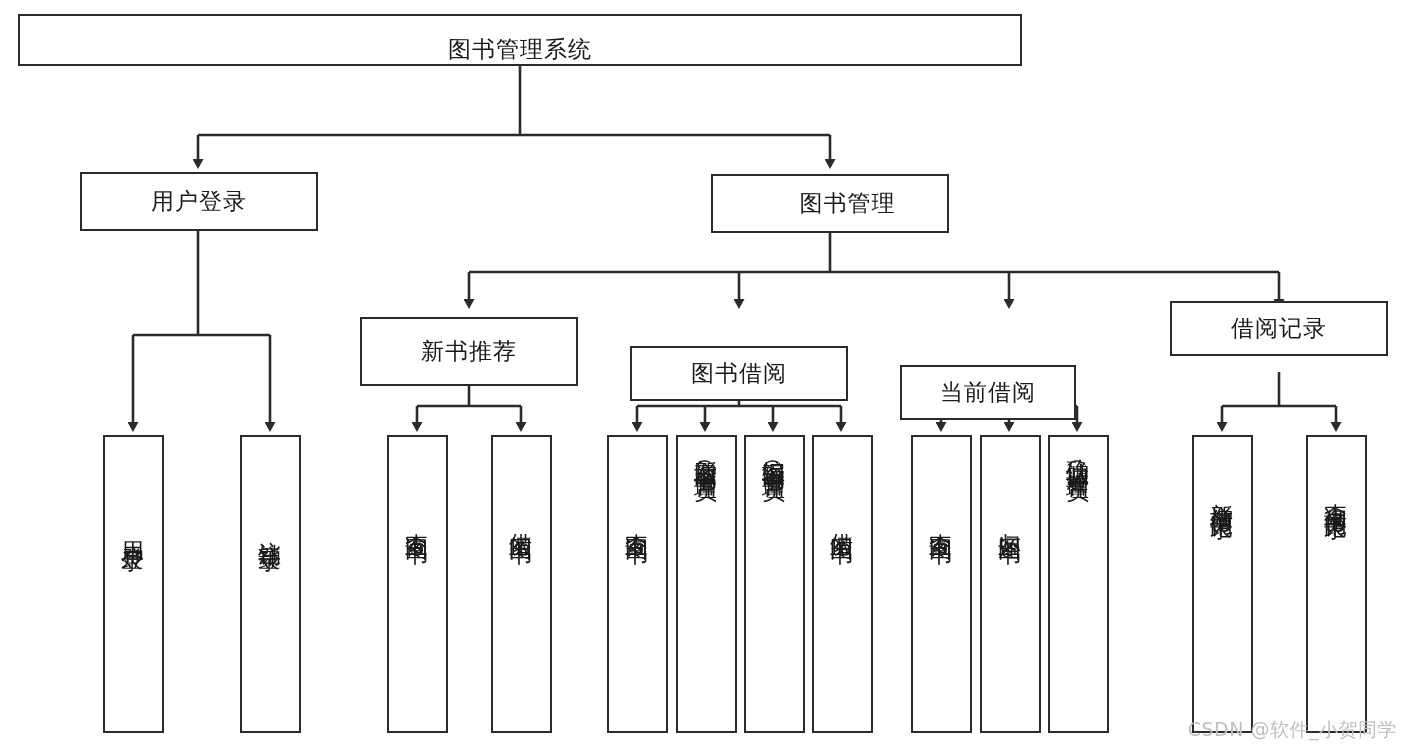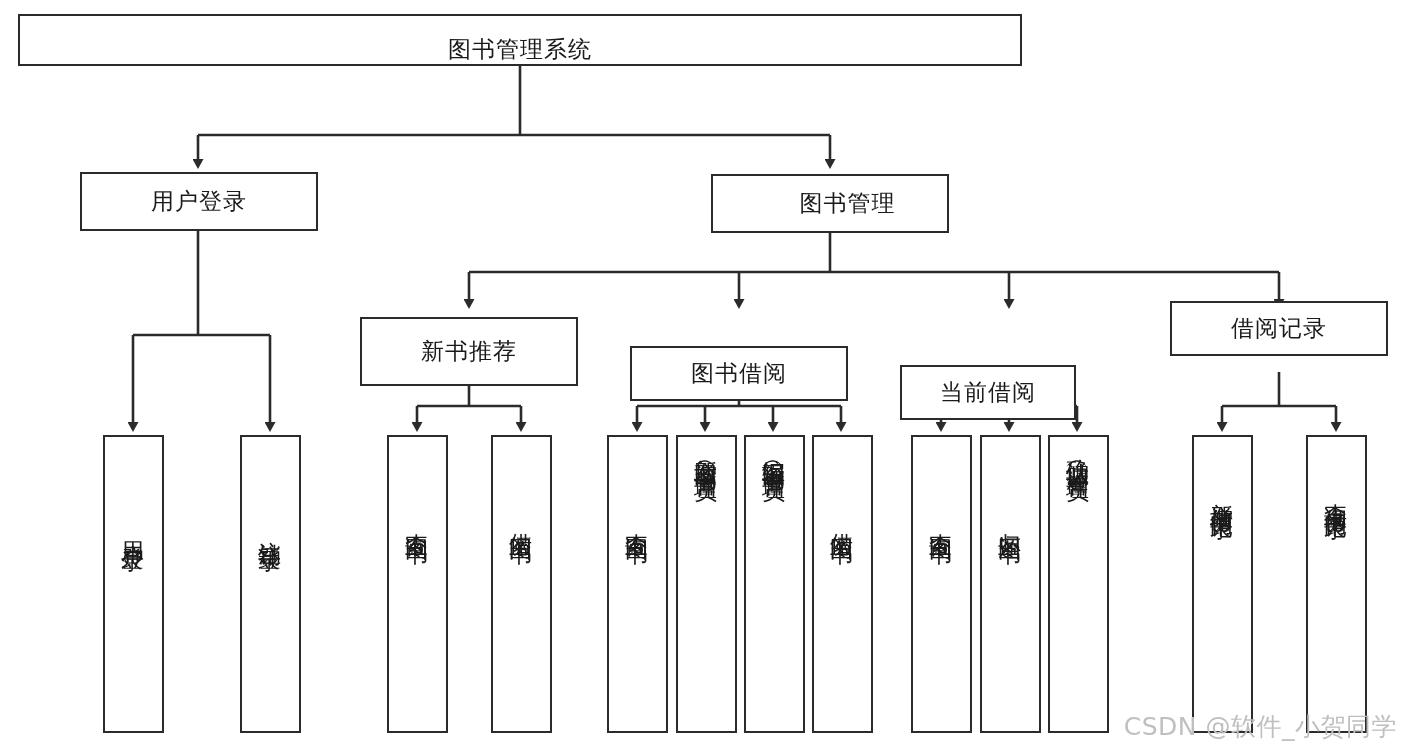--- a/index.html
+++ b/index.html
@@ -49,21 +49,21 @@
     left: 0;
     top: 0;
     width: 1405px;
     height: 747px;
     pointer-events: none;
   }
   .watermark {
     position: absolute;
     right: 8px;
     bottom: 4px;
-    font-size: 25px;
+    font-size: 19px;
     color: #bfbfbf;
     letter-spacing: 0.5px;
     white-space: nowrap;
   }
 </style>
 </head>
 <body>
 
 <div id="canvas">
 

